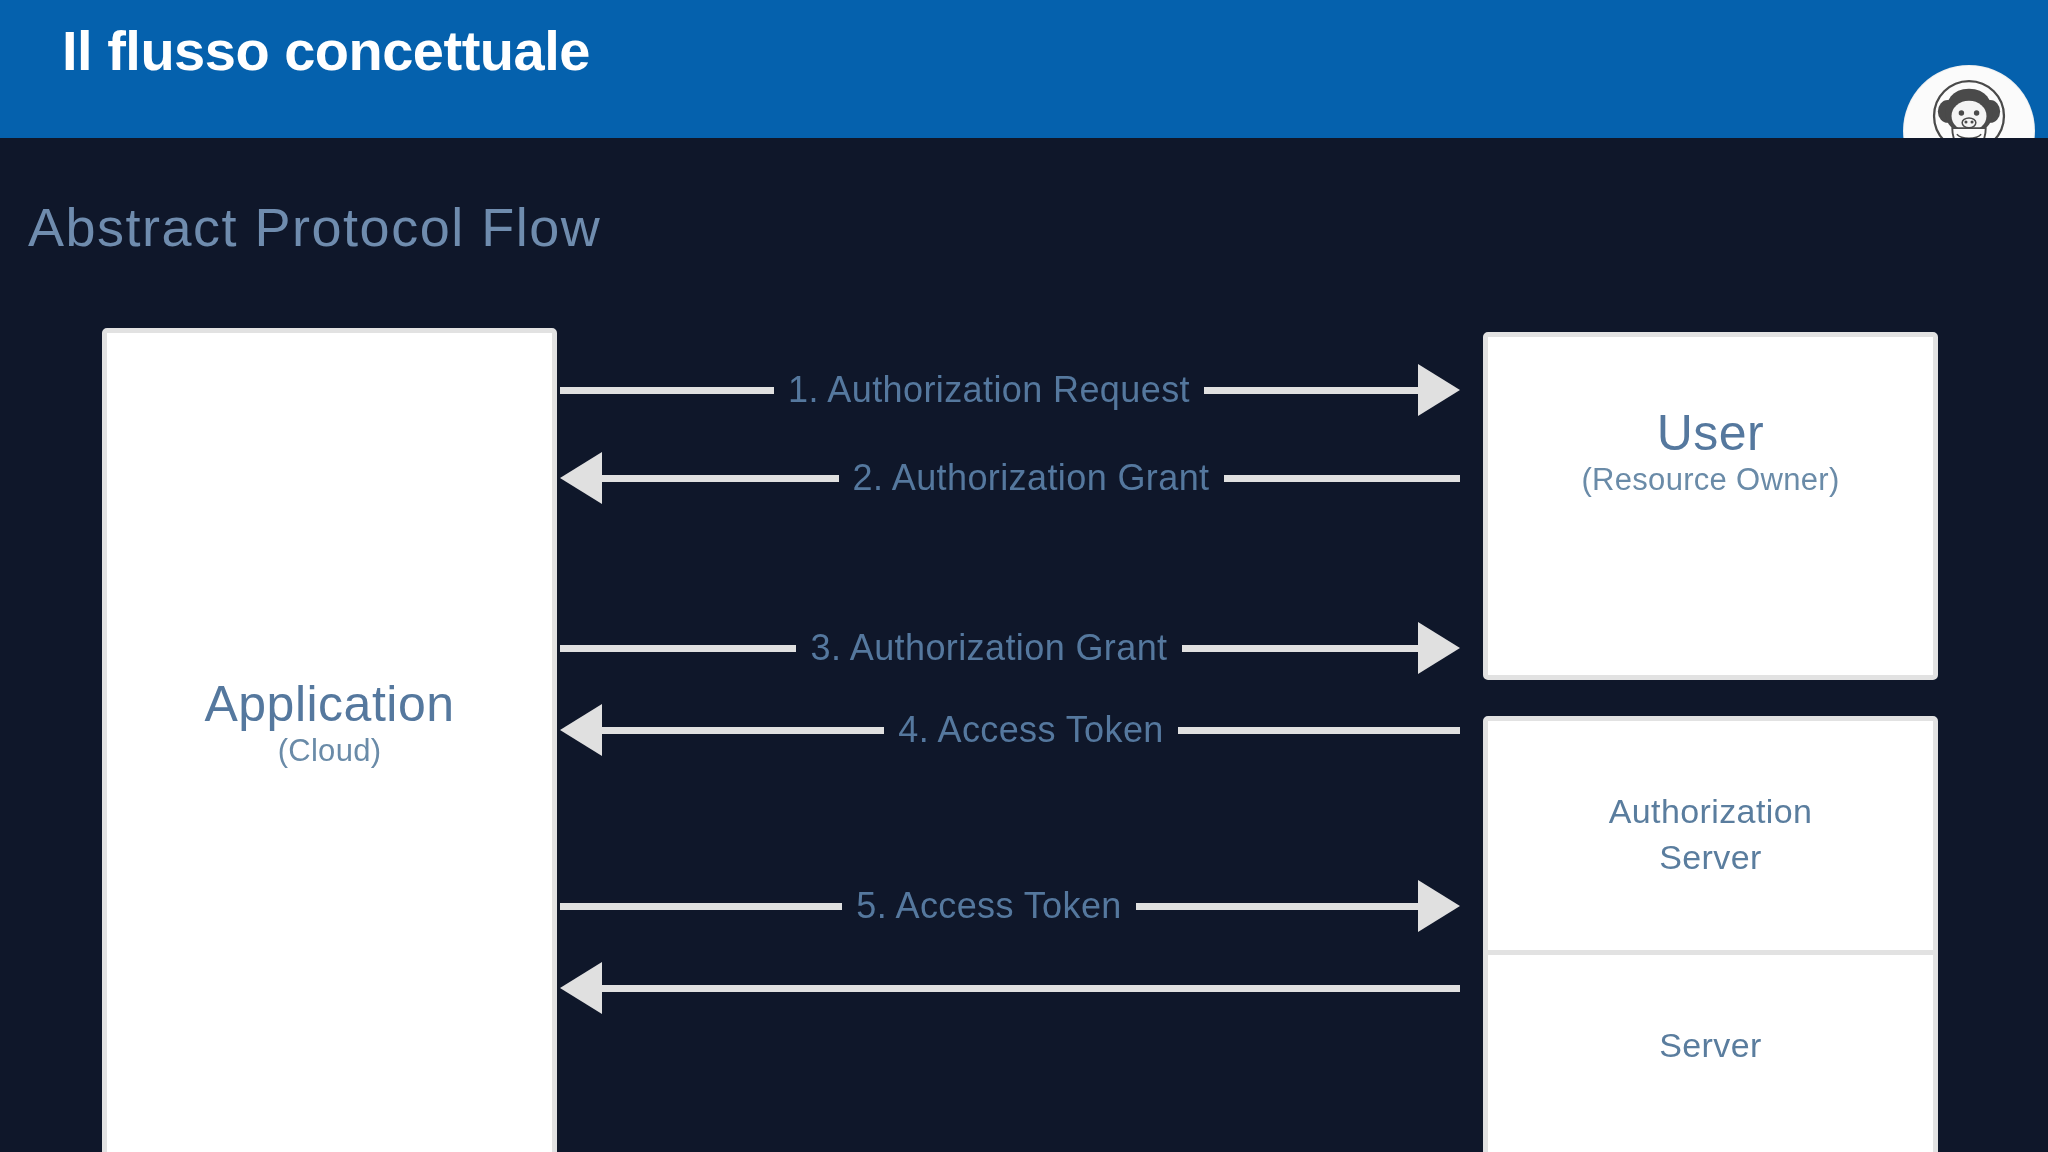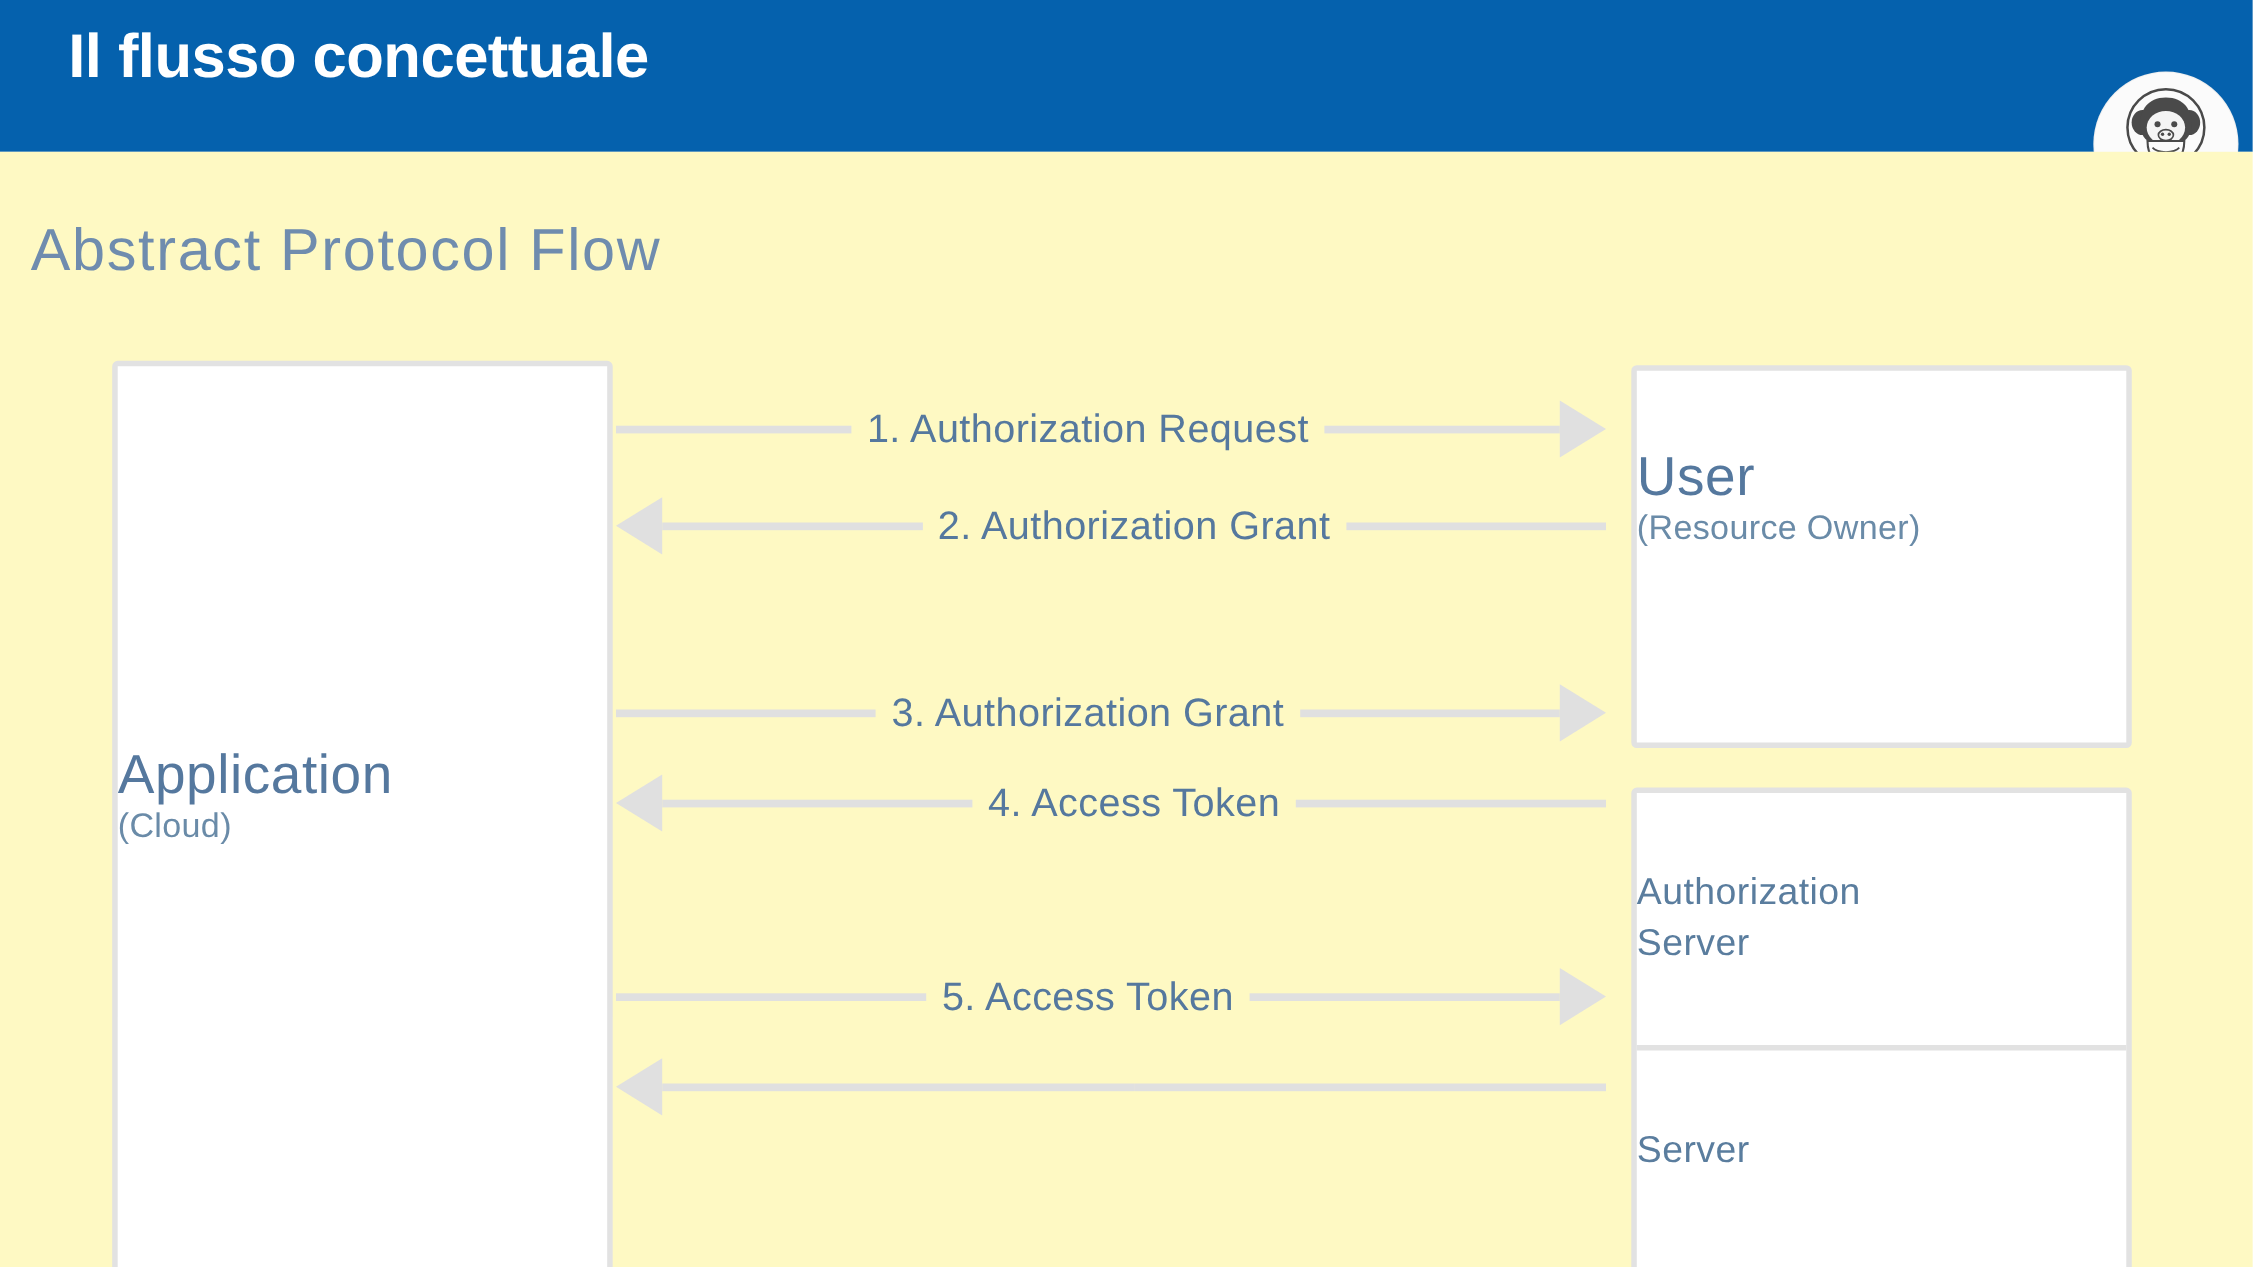--- a/index.html
+++ b/index.html
@@ -79,21 +79,21 @@
     font-family: "Liberation Sans", sans-serif;
   }
 
   
   .diagram {
     position: absolute;
     left: 0;
     top: 138px;
     width: 2048px;
     height: 1014px;
-    background: #fef9c3;
+    background: #0f172a;
   }
   .diagram-title {
     position: absolute;
     left: 28px;
     top: 58px;
     font-size: 54px;
     color: #6f8cae;
     letter-spacing: 1.5px;
     white-space: nowrap;
     font-family: "Liberation Sans", sans-serif;
@@ -131,21 +131,21 @@
     top: 812px;
     width: 445px;
     height: 5px;
     background: #e2e2e2;
   }
 
   .node-label {
     position: absolute;
     left: 0;
     right: 0;
-    text-align: left;
+    text-align: center;
     font-family: "Liberation Sans", sans-serif;
   }
   .label-primary {
     font-size: 50px;
     color: #55789e;
     letter-spacing: 0.5px;
     line-height: 1.05;
   }
   .label-secondary {
     font-size: 31px;

